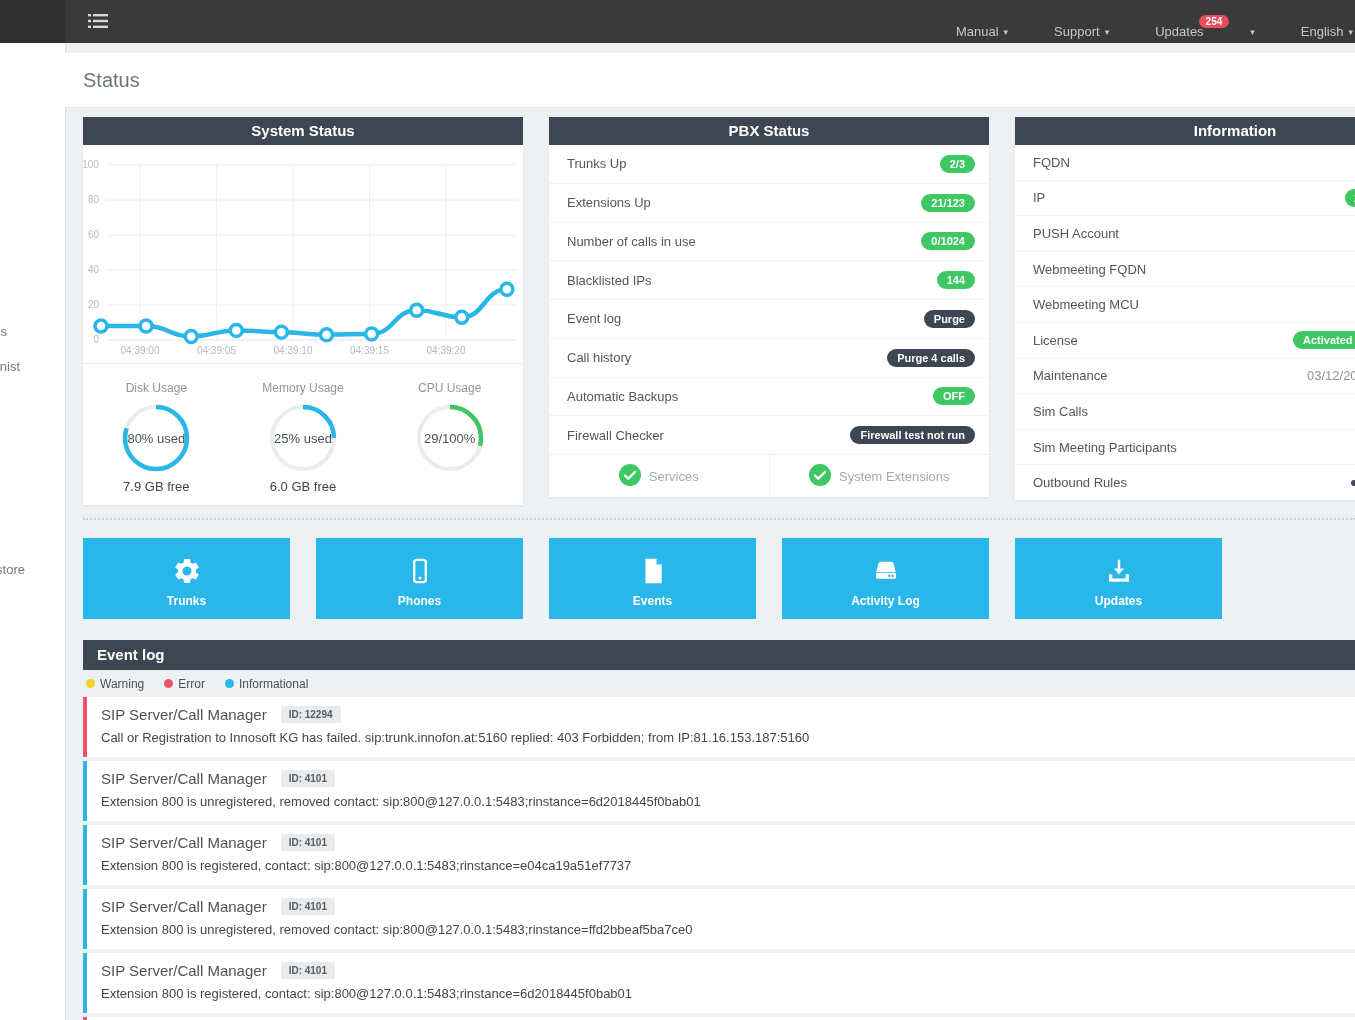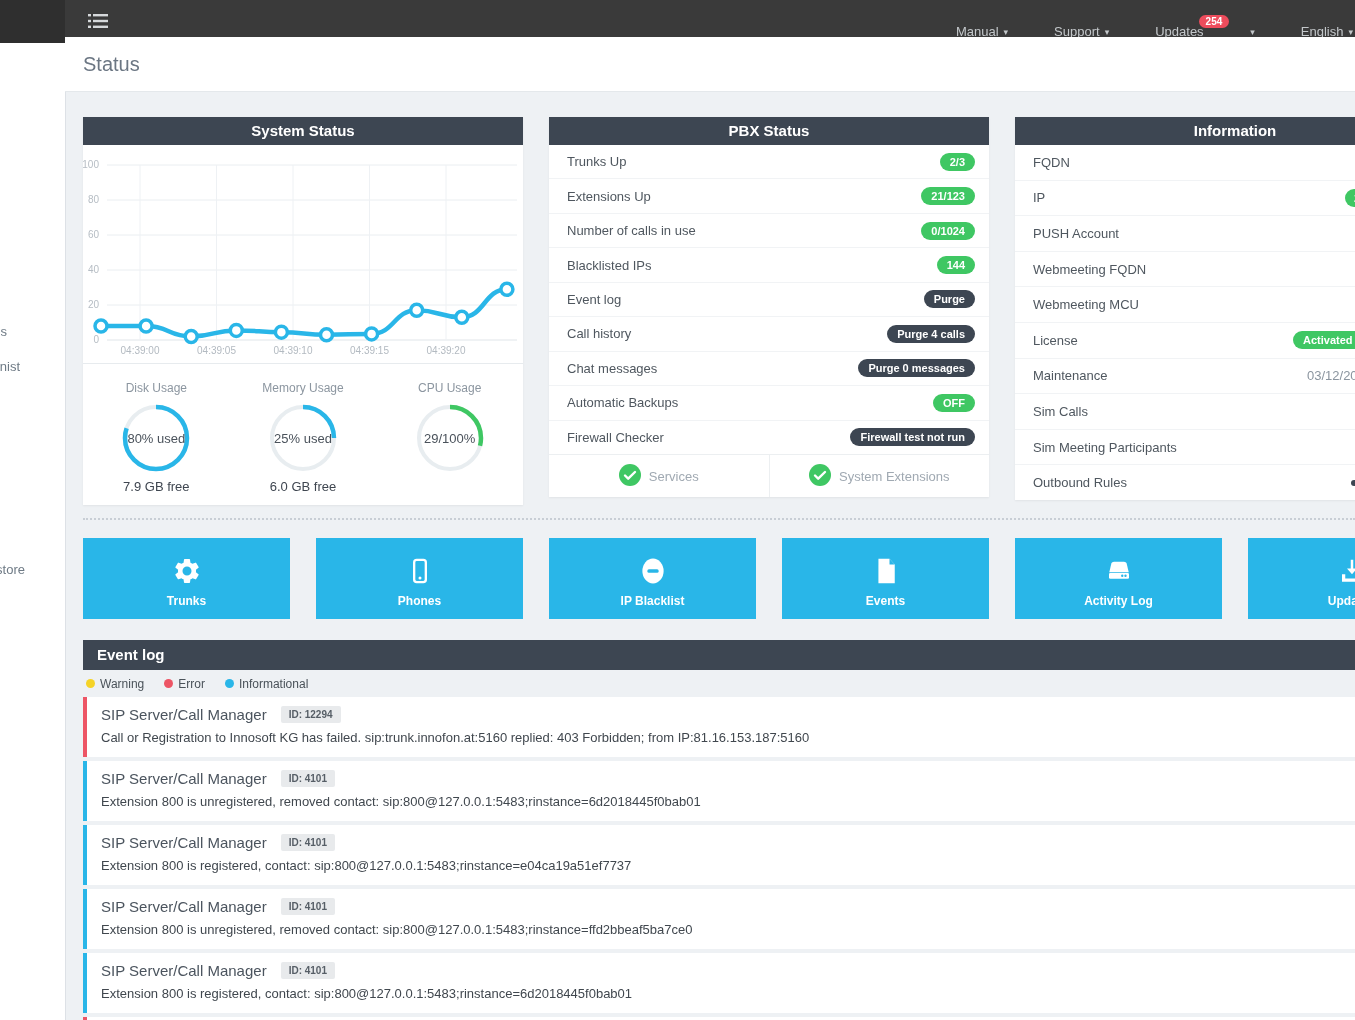--- a/index.html
+++ b/index.html
@@ -19,21 +19,21 @@
                  padding:1px 7px;position:relative;top:-9px;left:-5px;}
 
   
   .sidebar{position:absolute;left:0;top:43px;width:65px;height:977px;background:#ffffff;border-right:1px solid #dde1e6;}
   .frag{position:absolute;font-size:13px;color:#6e7a85;cursor:pointer;white-space:nowrap;}
   .frag-0{top:281px;right:58px;}
   .frag-1{top:316px;right:45px;}
   .frag-2{top:519px;right:40px;}
 
   
-  .titlebar{position:absolute;left:65px;top:37px;right:0;height:54px;background:#fff;border-bottom:1px solid #e4e8eb;}
+  .titlebar{position:absolute;left:65px;top:53px;right:0;height:54px;background:#fff;border-bottom:1px solid #e4e8eb;}
   .page-title{font-size:20px;color:#6b7683;line-height:54px;padding-left:18px;}
 
   
   .content{position:absolute;left:65px;top:97px;right:0;bottom:0;}
 
   .panel{position:absolute;top:20px;background:#fff;box-shadow:0 1px 2px rgba(0,0,0,0.06);}
   .panel-header{height:28px;line-height:28px;background:#3d4652;color:#fff;font-size:15px;font-weight:700;text-align:center;}
   .panel-sys{left:18px;width:440px;height:388px;}
   .panel-pbx{left:484px;width:440px;height:380px;display:flex;flex-direction:column;}
   .panel-info{left:950px;width:440px;height:383px;display:flex;flex-direction:column;}
@@ -232,24 +232,20 @@
             <span class="badge green" data-name="pbx-badge-blacklisted-ips">144</span>
           </div>
           <div class="row" data-name="pbx-row-event-log">
             <span class="row-label" data-name="pbx-row-label">Event log</span>
             <span class="badge dark" data-name="pbx-badge-event-log">Purge</span>
           </div>
           <div class="row" data-name="pbx-row-call-history">
             <span class="row-label" data-name="pbx-row-label">Call history</span>
             <span class="badge dark" data-name="pbx-badge-call-history">Purge 4 calls</span>
           </div>
-          <div class="row" data-name="pbx-row-chat-messages">
-            <span class="row-label" data-name="pbx-row-label">Chat messages</span>
-            <span class="badge dark" data-name="pbx-badge-chat-messages">Purge 0 messages</span>
-          </div>
           <div class="row" data-name="pbx-row-automatic-backups">
             <span class="row-label" data-name="pbx-row-label">Automatic Backups</span>
             <span class="badge green" data-name="pbx-badge-automatic-backups">OFF</span>
           </div>
           <div class="row" data-name="pbx-row-firewall-checker">
             <span class="row-label" data-name="pbx-row-label">Firewall Checker</span>
             <span class="badge dark" data-name="pbx-badge-firewall-checker">Firewall test not run</span>
           </div>
         </div>
       <div class="pbx-footer" id="pbx-footer" data-name="pbx-status-footer">
@@ -322,29 +318,20 @@
           <div class="qlabel" data-name="quick-button-label">Trunks</div>
         </div>
         <div class="quick-btn" data-name="quick-button-phones">
           <div class="qicon" data-name="phone-icon">
             <svg width="28" height="30" viewBox="0 0 24 24">
               <rect x="7" y="2.5" width="10" height="19" rx="2.2" fill="none" stroke="#fff" stroke-width="2"></rect>
               <circle cx="12" cy="18" r="1.3" fill="#fff"></circle>
             </svg>
           </div>
           <div class="qlabel" data-name="quick-button-label">Phones</div>
-        </div>
-        <div class="quick-btn" data-name="quick-button-ip-blacklist">
-          <div class="qicon" data-name="minus-circle-icon">
-            <svg width="30" height="30" viewBox="0 0 24 24">
-              <ellipse cx="12" cy="12" rx="8.5" ry="10" fill="#fff"></ellipse>
-              <rect x="7.5" y="10.6" width="9" height="2.8" rx="1.2" fill="#29b6e8"></rect>
-            </svg>
-          </div>
-          <div class="qlabel" data-name="quick-button-label">IP Blacklist</div>
         </div>
         <div class="quick-btn" data-name="quick-button-events">
           <div class="qicon" data-name="file-icon">
             <svg width="28" height="30" viewBox="0 0 24 24">
               <path fill="#fff" d="M5.5 1.5h9.5l4.5 5v16H5.5z"></path>
               <path fill="#29b6e8" d="M15 1.5l4.5 5H15z"></path>
             </svg>
           </div>
           <div class="qlabel" data-name="quick-button-label">Events</div>
         </div>

